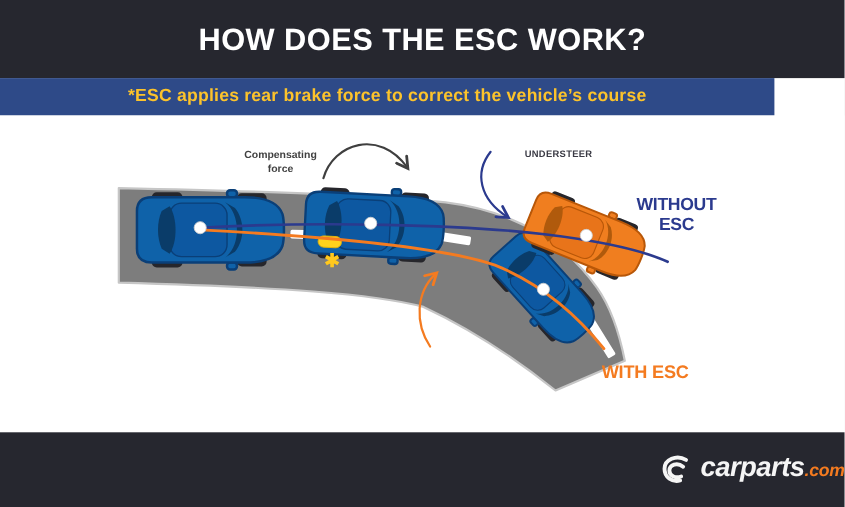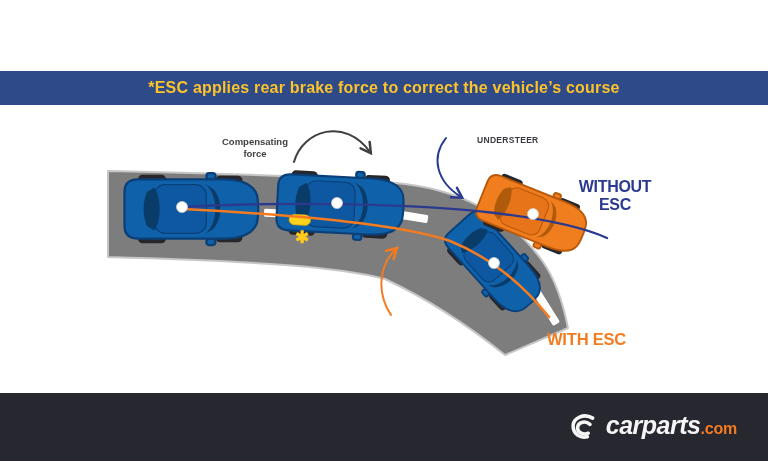--- a/index.html
+++ b/index.html
@@ -10,21 +10,21 @@
   
   .header{
     position:absolute;top:0;left:0;width:768px;height:71px;
     background:var(--header-bg,#26272f);
     display:flex;align-items:center;justify-content:center;
   }
   .header .title{
     color:#ffffff;font-size:28px;font-weight:bold;letter-spacing:.4px;margin:0;
   }
   .subbar{
-    position:absolute;top:71px;left:0;width:768px;height:34px;
+    position:absolute;top:71px;left:0;width:704px;height:34px;
     background:var(--subtitle-bg,#2e4a88);
     display:flex;align-items:center;justify-content:center;
   }
   .subbar .subtitle{
     color:var(--subtitle-text,#fcc32b);font-size:16px;font-weight:bold;margin:0;letter-spacing:.2px;
   }
   
   .diagram{position:absolute;top:105px;left:0;width:768px;height:288px;background:#ffffff;}
   .scene{position:absolute;top:0;left:0;}
   .road-fill{fill:var(--road,#7d7d7d);stroke:var(--road-edge,#c6c6c6);stroke-width:2;stroke-linejoin:round;}
@@ -51,32 +51,35 @@
                color:var(--line-navy,#2b3a8e);text-align:center;letter-spacing:-.3px;}
   .lbl-with{left:547px;top:225px;font-size:16.5px;font-weight:bold;color:var(--line-orange,#f47b20);
             letter-spacing:-.2px;white-space:nowrap;}
   .lbl-intended{left:363px;top:212px;width:80px;font-size:10px;font-weight:bold;line-height:1.35;
                 color:#454545;text-align:center;}
   
   .footer{
     position:absolute;left:0;top:393px;width:768px;height:68px;
     background:var(--header-bg,#26272f);
     display:flex;align-items:center;justify-content:flex-end;
-    padding-right:31px;box-sizing:border-box;
+    box-sizing:border-box;
   }
   .logo{display:flex;align-items:baseline;}
   .logo .icon{align-self:center;margin-right:8px;}
   .brand{color:var(--brand-white,#f5f5f5);font-size:25px;font-weight:bold;font-style:italic;letter-spacing:-.5px;}
-  .suffix{color:var(--brand-orange,#f47b20);font-size:16px;font-weight:bold;letter-spacing:-.2px;}
+  .suffix{color:var(--brand-orange,#f47b20);font-size:16px;font-weight:bold;font-style:italic;letter-spacing:-.2px;}
 </style>
 </head>
 <body>
 
 <div class="stage">
 
+  <div class="header">
+    <h1 class="title">HOW DOES THE ESC WORK?</h1>
+  </div>
 
   <div class="subbar">
     <p class="subtitle">*ESC applies rear brake force to correct the vehicle’s course</p>
   </div>
 
   <div class="diagram">
     <svg class="scene" width="768" height="288" viewBox="0 105 768 288">
       <defs>
         <marker id="ah-dark" viewBox="0 0 10 10" refX="7" refY="5" markerWidth="7" markerHeight="7" orient="auto">
           <path d="M 1,1 L 8,5 L 1,9" fill="none" stroke="#3f3f3f" stroke-width="1.8" stroke-linecap="round"></path>

